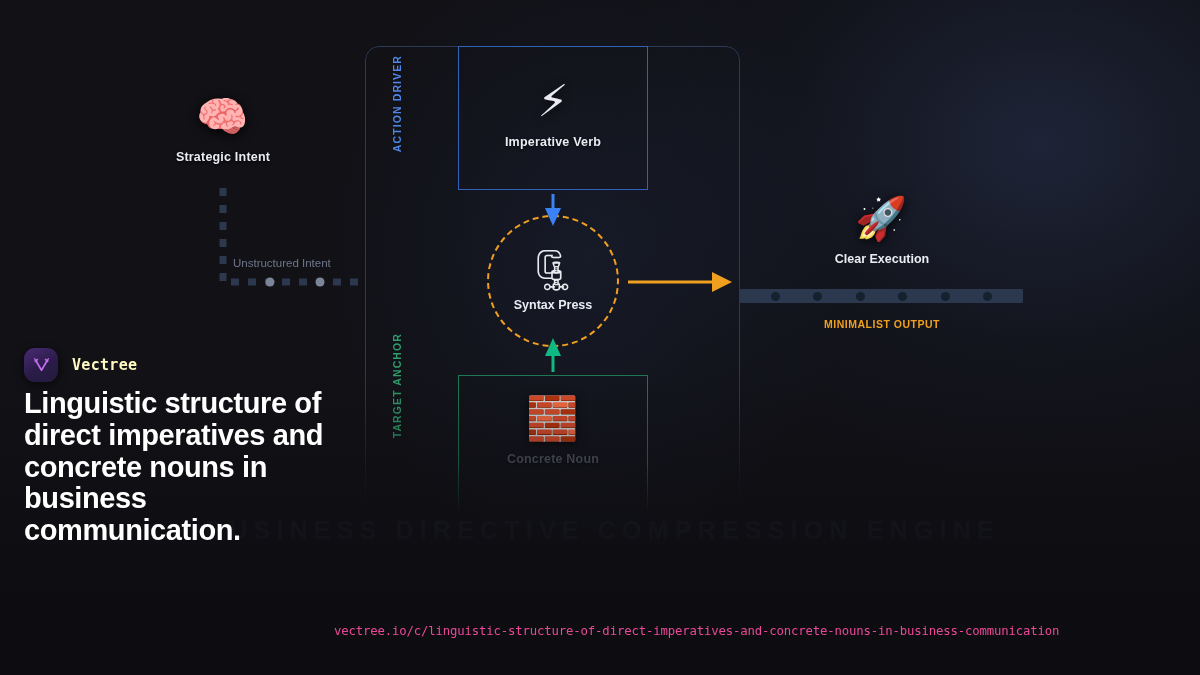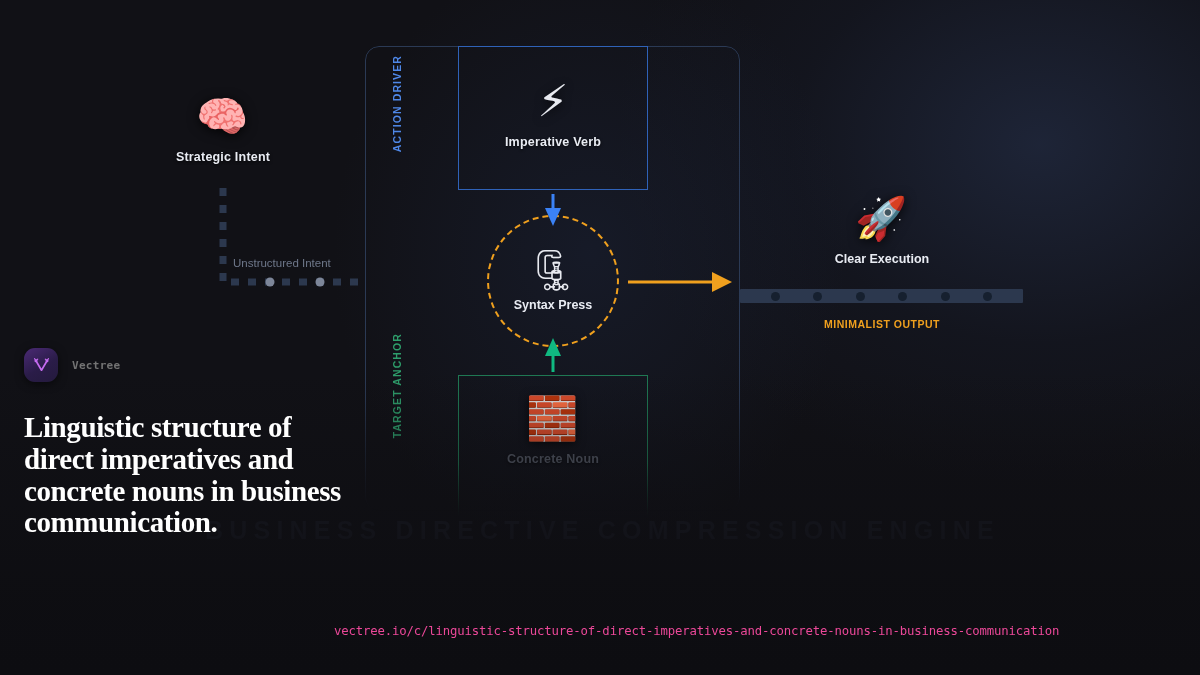--- a/index.html
+++ b/index.html
@@ -134,27 +134,27 @@
   }
 
   
   #brand { position:absolute; left:24px; top:348px; display:flex; align-items:center; gap:14px; }
   #brand-logo {
     width:34px; height:34px; border-radius:11px;
     background:linear-gradient(150deg,#4b2a75 0%,#2a1c48 55%,#241a3d 100%);
     display:flex; align-items:center; justify-content:center;
     box-shadow:0 2px 8px rgba(0,0,0,0.55);
   }
-  #brand-name { font-family:"DejaVu Sans Mono", monospace; font-size:11px; font-weight:700; color:#737373; letter-spacing:0.3px; }
+  #brand-name { font-family:"DejaVu Sans Mono", monospace; font-size:15px; font-weight:700; color:#fef9c3; letter-spacing:0.3px; }
 
   #headline {
     position:absolute; left:24px; top:388px; width:330px;
-    font-family:Liberation Serif, serif;
+    font-family:Liberation Sans, sans-serif;
     font-size:29px; font-weight:700; line-height:1.095;
-    color:#ffffff; letter-spacing:-0.4px;margin-top:24px;
+    color:#ffffff; letter-spacing:-0.4px;
   }
 
   #url {
     position:absolute; left:334px; top:624px;
     font-family:"DejaVu Sans Mono", monospace;
     font-size:12.3px; color:#ec4899; letter-spacing:-0.15px; white-space:nowrap;
   }
 </style>
 </head>
 <body>

